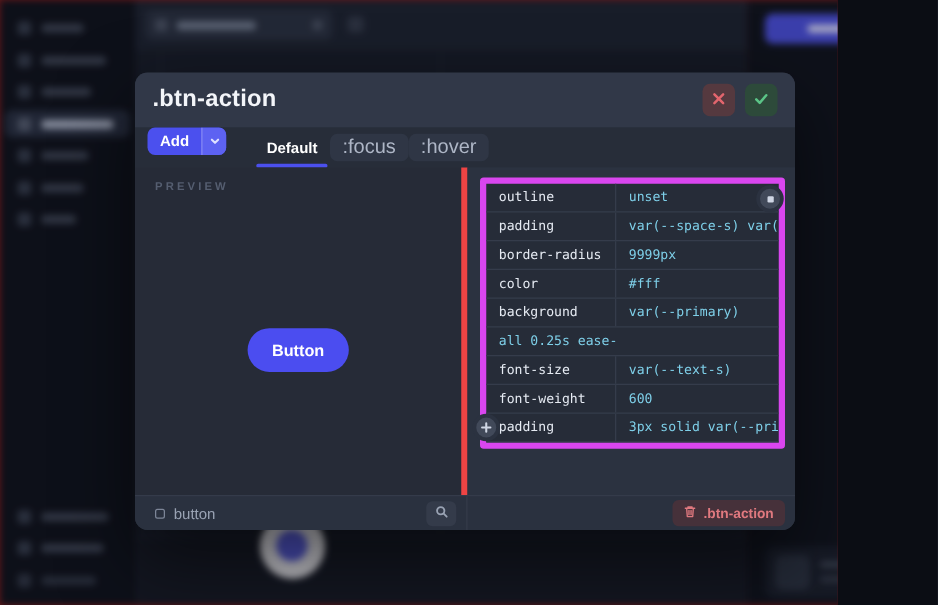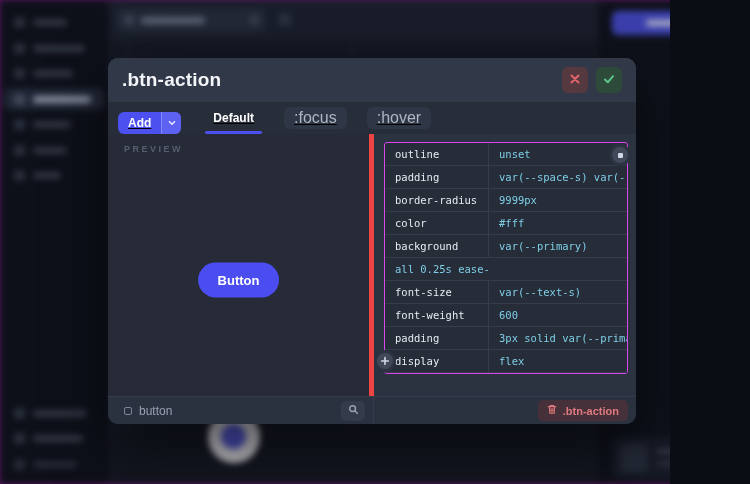--- a/index.html
+++ b/index.html
@@ -1,18 +1,18 @@
 <!DOCTYPE html>
 <html><head>
 <meta charset="utf-8">
 <style>
   * { margin:0; padding:0; box-sizing:border-box; }
   html,body { width:750px; height:484px; background:#0b0d14; overflow:hidden;
     font-family:"Liberation Sans", sans-serif; }
-  .stage { position:relative; width:670px; height:484px; background:#701a75; overflow:hidden; }
+  .stage { position:relative; width:670px; height:484px; background:#7f1d1d; overflow:hidden; }
 
   
   .backdrop { position:absolute; inset:0; filter:blur(3px); }
   .sidebar { position:absolute; left:0; top:0; width:108px; height:484px; background:#0f121b; }
   .side-item { position:absolute; left:4px; width:100px; height:22px; border-radius:6px;
     display:flex; align-items:center; gap:8px; padding-left:10px; }
   .side-item .ic { width:11px; height:11px; border-radius:3px; background:#333a49; flex:0 0 auto; }
   .side-item .bar { height:7px; border-radius:4px; background:#3c4352; }
   .side-item.active { background:#272e3f; }
   .side-item.active .bar { background:#a9b1c3; }
@@ -54,45 +54,45 @@
   .modal { position:absolute; left:108px; top:58px; width:528px; height:366px; background:#2a303d;
     border-radius:10px; box-shadow:0 24px 60px rgba(0,0,0,.55); overflow:hidden; }
   .m-header { height:44px; background:#313848; display:flex; align-items:center; padding:0 14px; }
   .m-title { color:#f3f5f9; font-size:19px; font-weight:700; letter-spacing:.2px; }
   .hdr-btns { margin-left:auto; display:flex; gap:8px; }
   .sq-btn { width:26px; height:26px; border-radius:6px; border:none; display:flex;
     align-items:center; justify-content:center; cursor:pointer; }
   .btn-x { background:#55393f; color:#e2656d; }
   .btn-check { background:#2d4a3a; color:#5bc487; }
 
-  .m-toolbar { height:32px; background:#272d39; display:flex; align-items:flex-end; padding:0 10px; gap:10px;text-decoration:underline; }
+  .m-toolbar { height:32px; background:#272d39; display:flex; align-items:flex-start; padding:0 10px; gap:10px; }
   .add-btn { display:flex; height:22px; border-radius:6px; overflow:hidden; cursor:pointer; border:none; padding:0;
     background:#4b50ee; }
   .add-main { color:#fff; font-size:12px; font-weight:700; padding:0 10px; display:flex; align-items:center; }
   .add-caret { width:20px; display:flex; align-items:center; justify-content:center; color:#dfe1ff;
     background:#5d62f2; border-left:1px solid rgba(255,255,255,.25); }
-  .tabs { display:flex; align-items:center; gap:20px; height:100%; margin-left:12px; }
+  .tabs { display:flex; align-items:center; gap:0; height:100%; margin-left:12px; }
   .tab { position:relative; height:100%; display:flex; align-items:center; padding:0 10px;
     font-size:12px; color:#aeb6c6; cursor:pointer; }
   .tab.active { color:#ffffff; font-weight:700; }
   .tab.active::after { content:""; position:absolute; left:2px; right:2px; bottom:0; height:3px;
     border-radius:2px; background:#4b50ee; }
   .tab.chip { height:22px; background:#2f3645; border-radius:6px; font-size:16px; }
 
   .m-body { display:flex; height:262px; }
   .preview-pane { position:relative; width:266px; background:#262b37; border-right:5px solid #ef4444; }
   .preview-label { position:absolute; left:16px; top:10px; font-size:9px; font-weight:700;
     letter-spacing:2.5px; color:#555e70; }
   .preview-button { position:absolute; left:50%; top:146px; transform:translate(-50%,-50%);
     background:#4b4df0; color:#fff; font-size:13px; font-weight:700; border:none; cursor:pointer;
     padding:10px 20px; border-radius:9999px; font-family:"Liberation Sans", sans-serif; }
 
   .css-pane { position:relative; flex:1; background:#2b3240; padding:8px 8px 0 10px; }
   .css-heading { font-size:11px; color:#8d96a8; margin:3px 0 8px 2px; }
-  .css-table { position:relative; border:1px solid #d946ef; border-radius:3px; background:#262c38; }
+  .css-table { position:relative; border:5px solid #d946ef; border-radius:3px; background:#262c38; }
   .css-row { display:grid; grid-template-columns:104px 1fr; height:23px; border-bottom:1px solid #353c4b; }
   .css-row:last-child { border-bottom:none; }
   .css-prop, .css-val { display:flex; align-items:center; padding-left:10px;
     font-family:"DejaVu Sans Mono", monospace; font-size:10.5px; white-space:nowrap; overflow:hidden; }
   .css-prop { color:#e6ebf3; border-right:1px solid #353c4b; }
   .css-val { color:#7ecfe8; }
   .float-btn { position:absolute; width:22px; height:22px; border-radius:50%; background:#414959;
     border:3px solid #2b3240; color:#cfd6e4; display:flex; align-items:center; justify-content:center;
     cursor:pointer; padding:0; }
   .float-btn.tr { right:-4px; top:1px; }
@@ -280,24 +280,20 @@
             <div class="css-row">
               <span class="css-prop">font-weight</span>
               <span class="css-val">600</span>
             </div>
 
             <div class="css-row">
               <span class="css-prop">padding</span>
               <span class="css-val">3px solid var(--primary)</span>
             </div>
 
-            <div class="css-row">
-              <span class="css-prop">display</span>
-              <span class="css-val">flex</span>
-            </div>
 
           <button class="float-btn tr">
             <span class="dot"></span>
           </button>
           <button class="float-btn bl">
             <span>
               <svg width="10" height="10" viewBox="0 0 12 12">
                   <path d="M6 2v8M2 6h8" stroke="currentColor" stroke-width="2" stroke-linecap="round" fill="none"></path>
                 </svg>
             </span>

